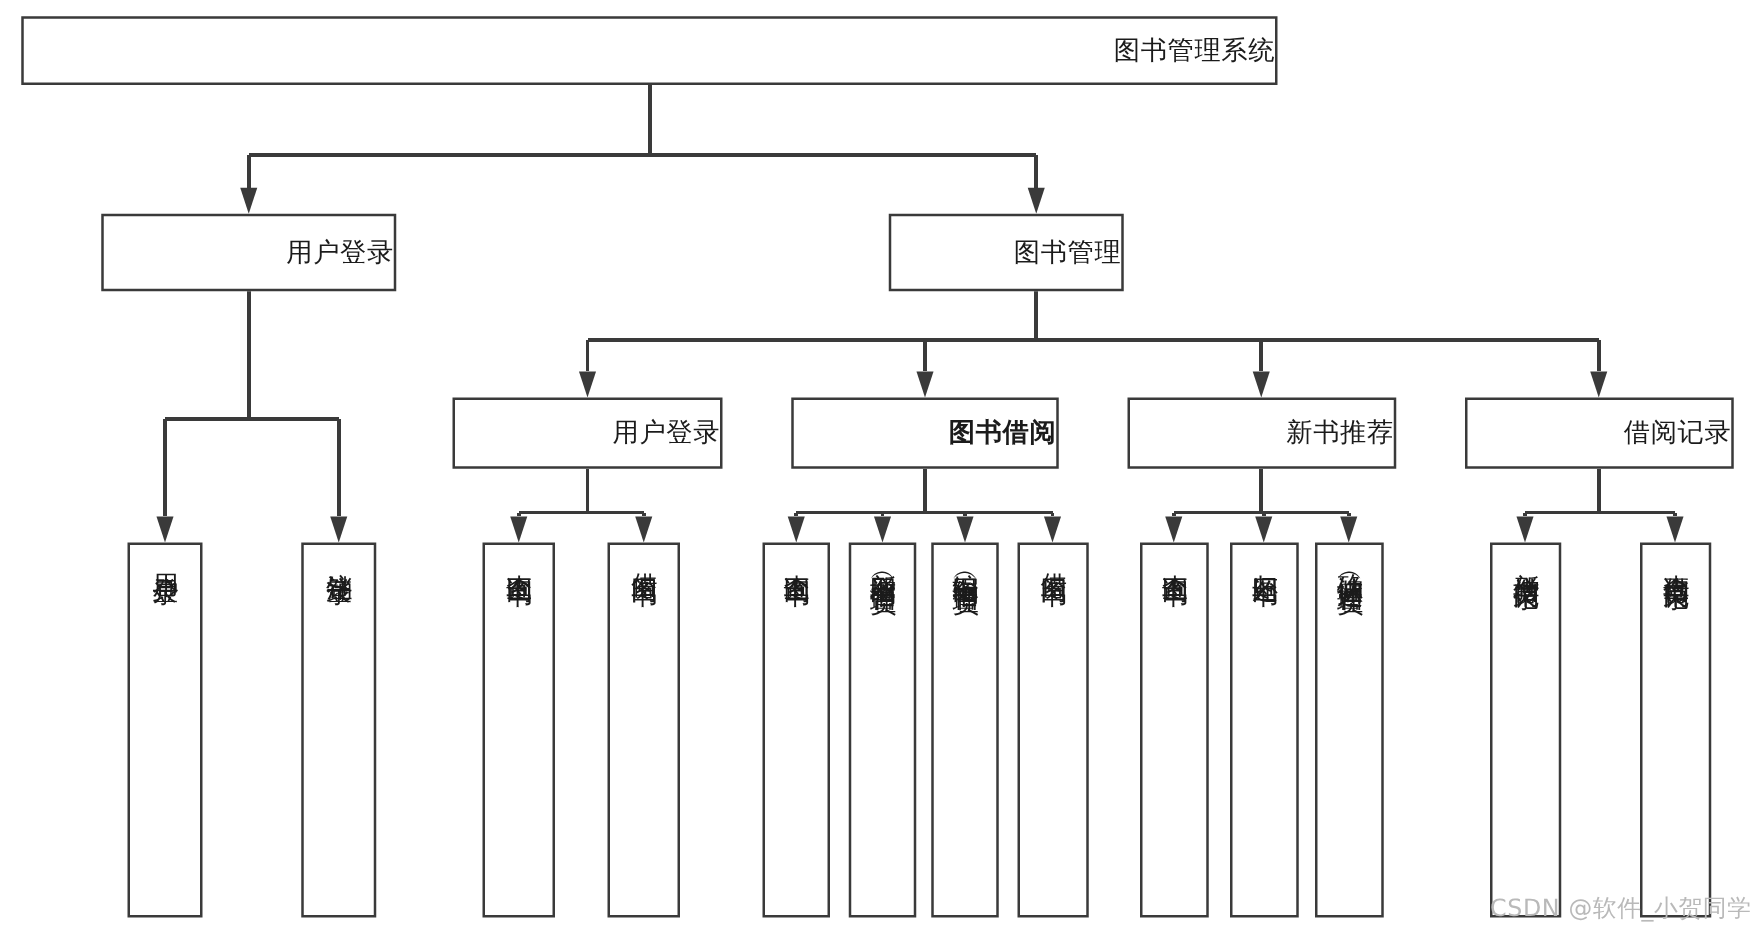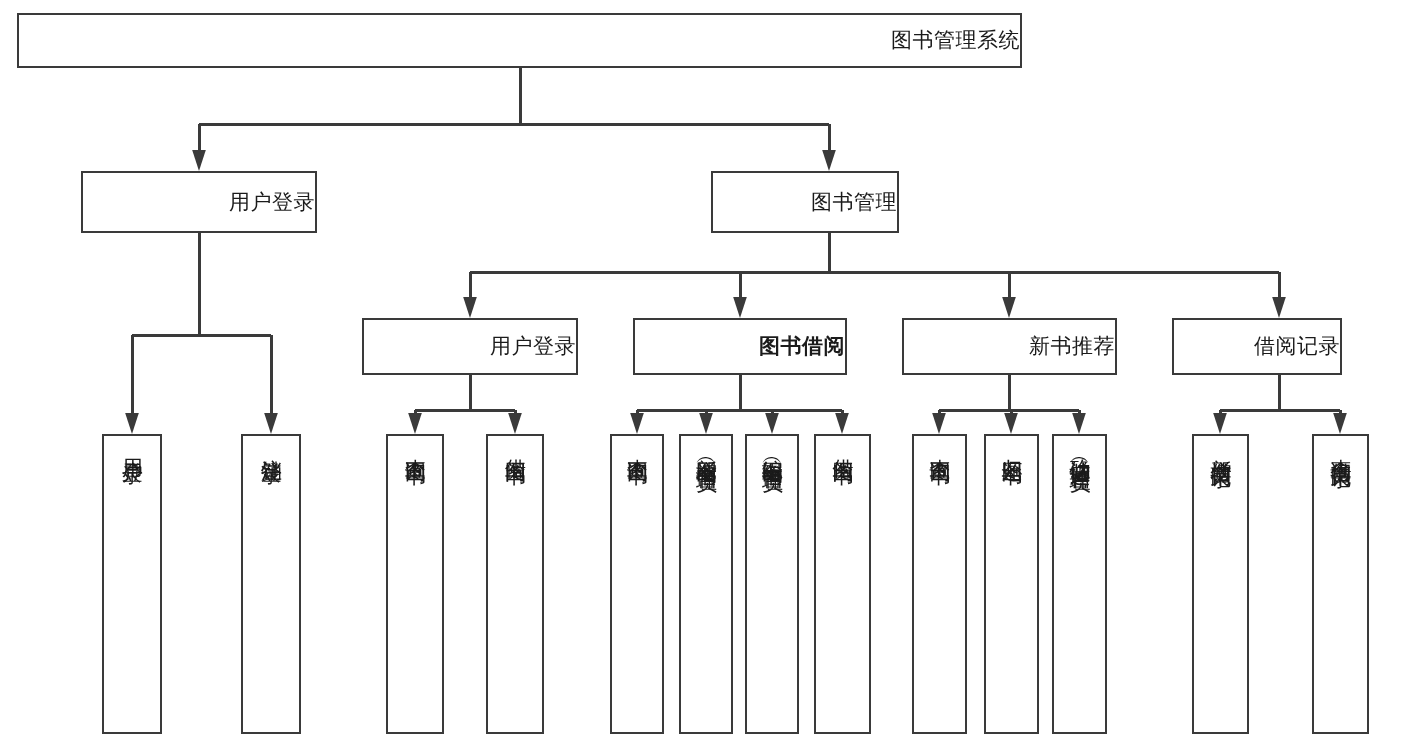--- a/index.html
+++ b/index.html
@@ -143,21 +143,21 @@
       </div>
       <div class="node level3 horiz" style="left: 362px; top: 318px; width: 216px; height: 57px; border-color: rgb(58, 58, 58);">
         <span class="label">用户登录</span>
       </div>
       <div class="node level3 horiz" style="left: 633px; top: 318px; width: 214px; height: 57px; border-color: rgb(58, 58, 58); font-weight: bold;">
         <span class="label">图书借阅</span>
       </div>
       <div class="node level3 horiz" style="left: 902px; top: 318px; width: 215px; height: 57px; border-color: rgb(58, 58, 58);">
         <span class="label">新书推荐</span>
       </div>
-      <div class="node level3 horiz" style="left: 1172px; top: 318px; width: 170px; height: 57px; border-color: rgb(58, 58, 58);">
+      <div class="node level3 horiz" style="left: 1172px; top: 318px; width: 215px; height: 57px; border-color: rgb(58, 58, 58);">
         <span class="label">借阅记录</span>
       </div>
       <div class="node leaf vert" style="left: 102px; top: 434px; width: 60px; height: 300px; border-color: rgb(58, 58, 58);">
         <span class="label">用户登录</span>
       </div>
       <div class="node leaf vert" style="left: 241px; top: 434px; width: 60px; height: 300px; border-color: rgb(58, 58, 58);">
         <span class="label">注销登录</span>
       </div>
       <div class="node leaf vert" style="left: 386px; top: 434px; width: 58px; height: 300px; border-color: rgb(58, 58, 58);">
         <span class="label">查询图书</span>
@@ -187,14 +187,15 @@
         <span class="label">确认归还（管理员）</span>
       </div>
       <div class="node leaf vert" style="left: 1192px; top: 434px; width: 57px; height: 300px; border-color: rgb(58, 58, 58);">
         <span class="label">新增借阅记录</span>
       </div>
       <div class="node leaf vert" style="left: 1312px; top: 434px; width: 57px; height: 300px; border-color: rgb(58, 58, 58);">
         <span class="label">查询借阅记录</span>
       </div>
     </div>
 
+  <div class="watermark" style="left: 1192px; top: 714px; color: rgb(185, 185, 185);">CSDN @软件_小贺同学</div>
 
 </div>
 
 </body></html>

